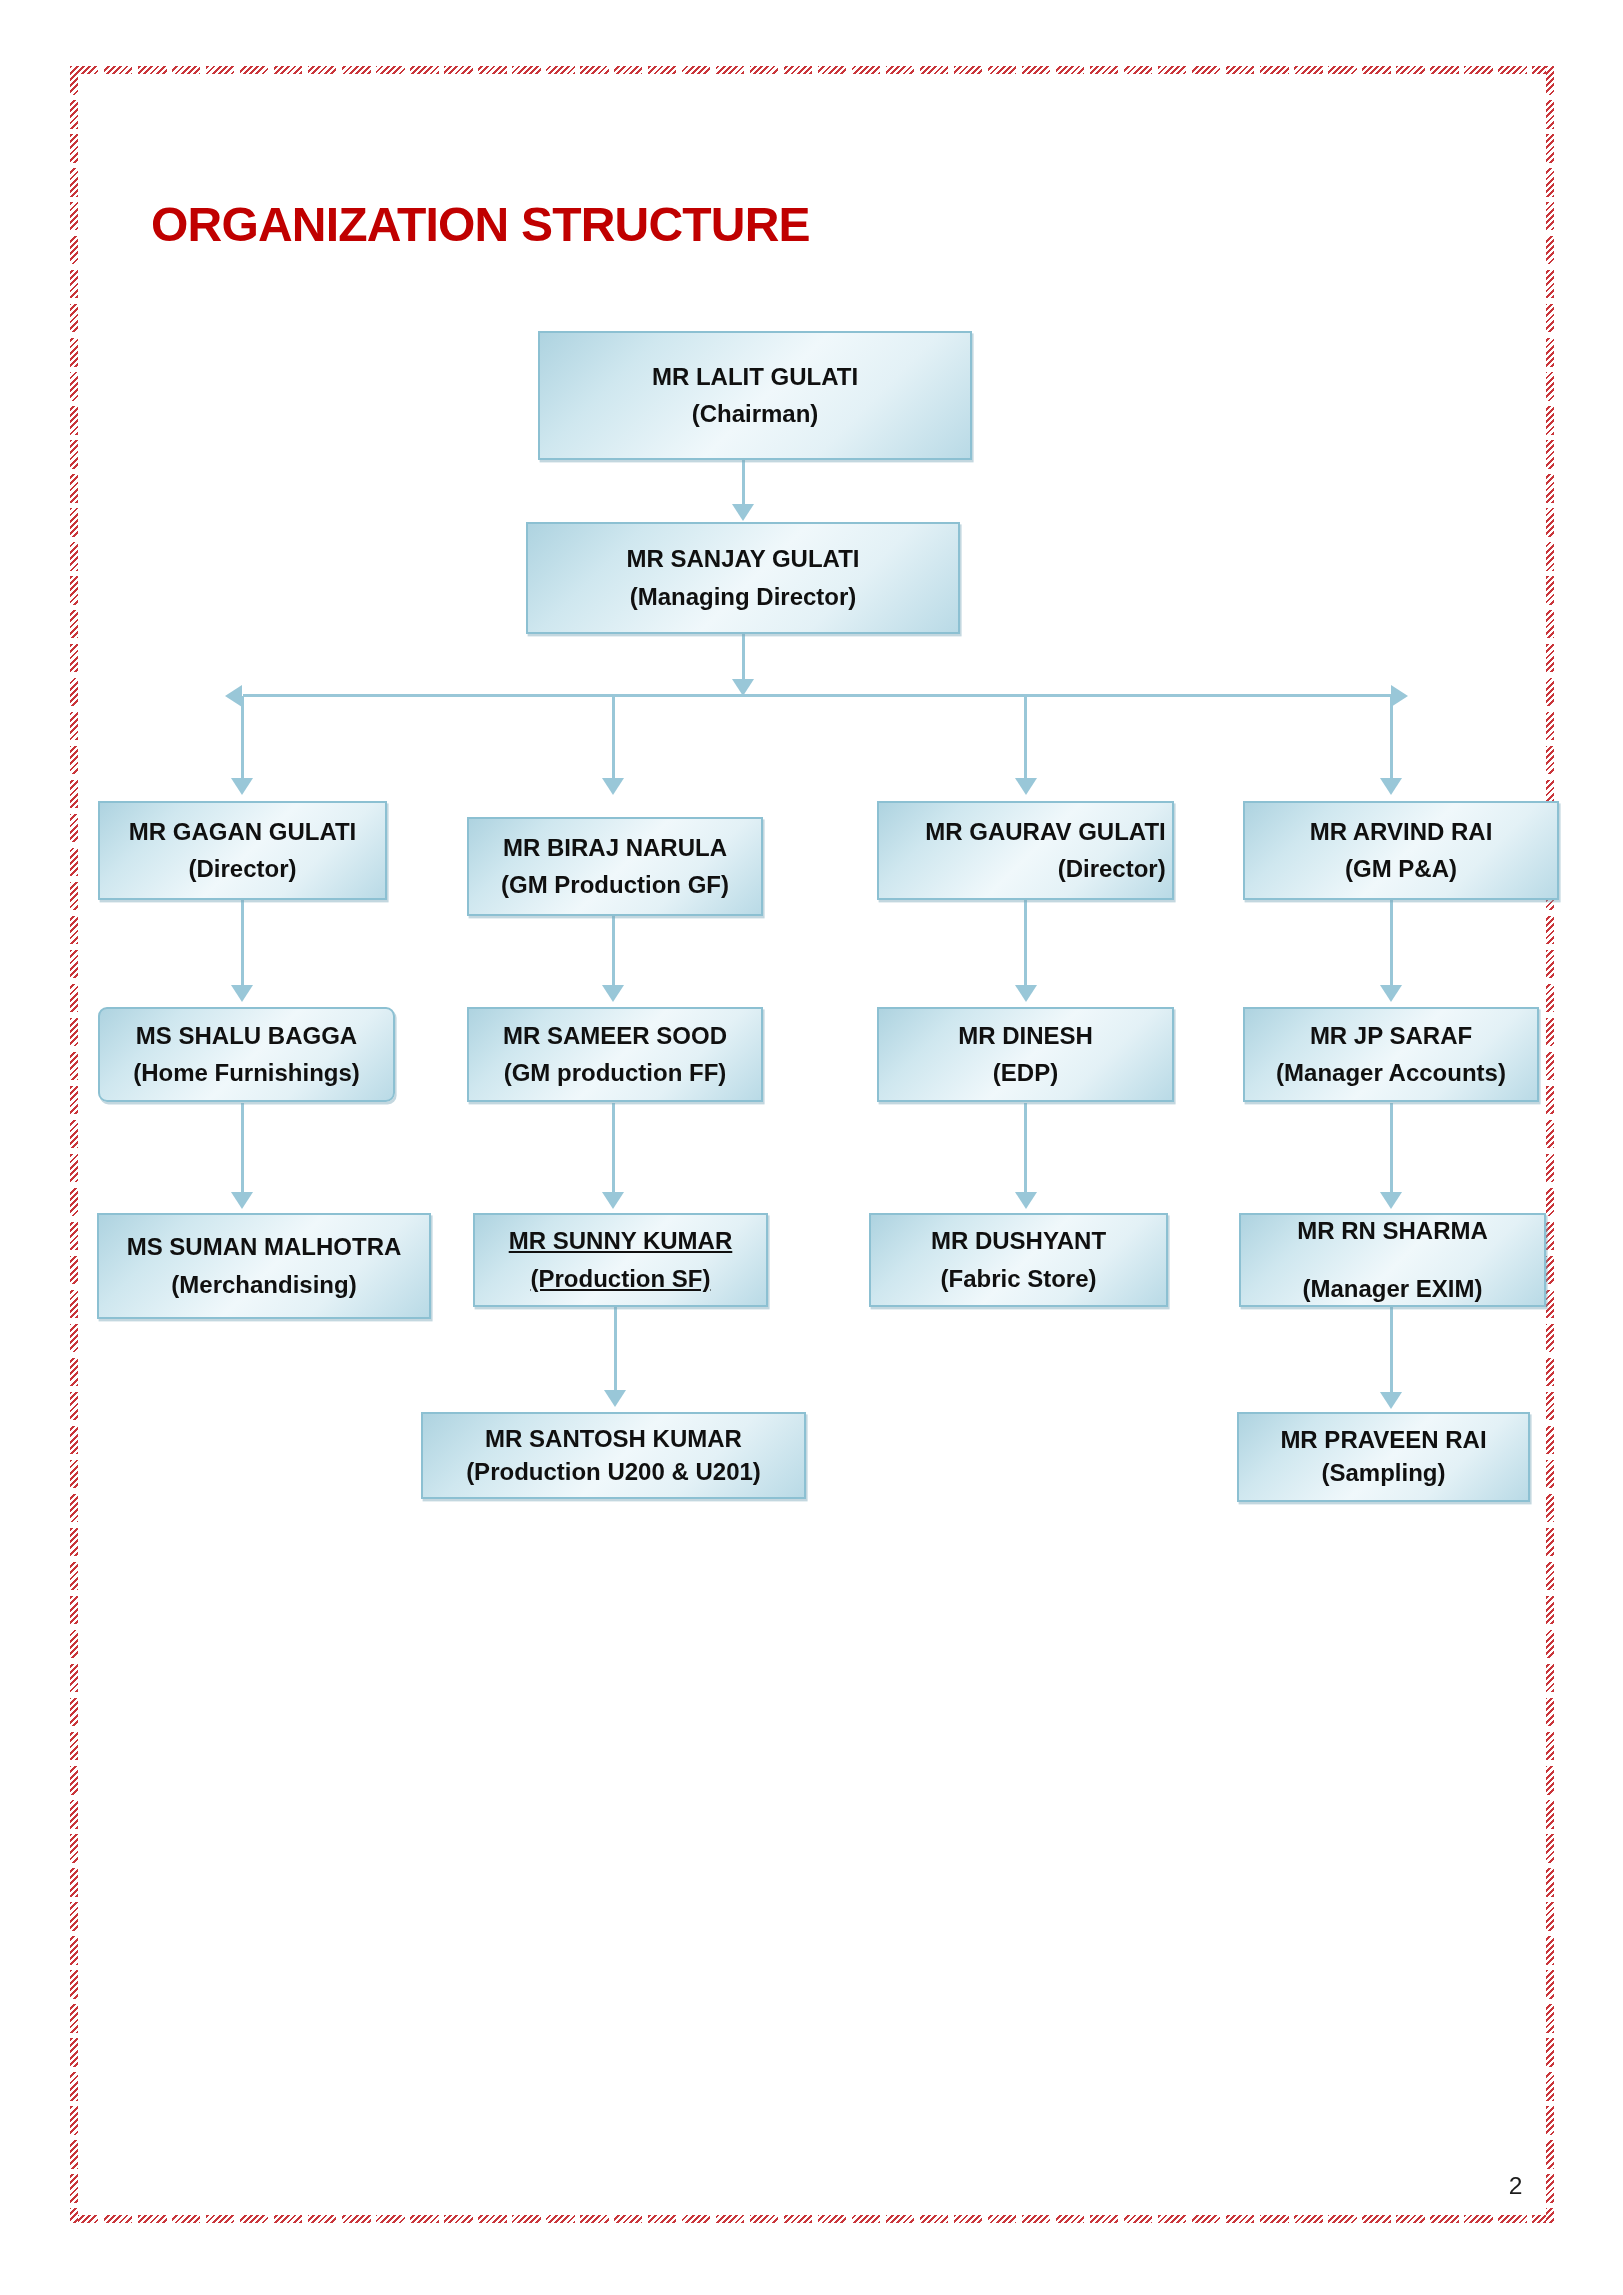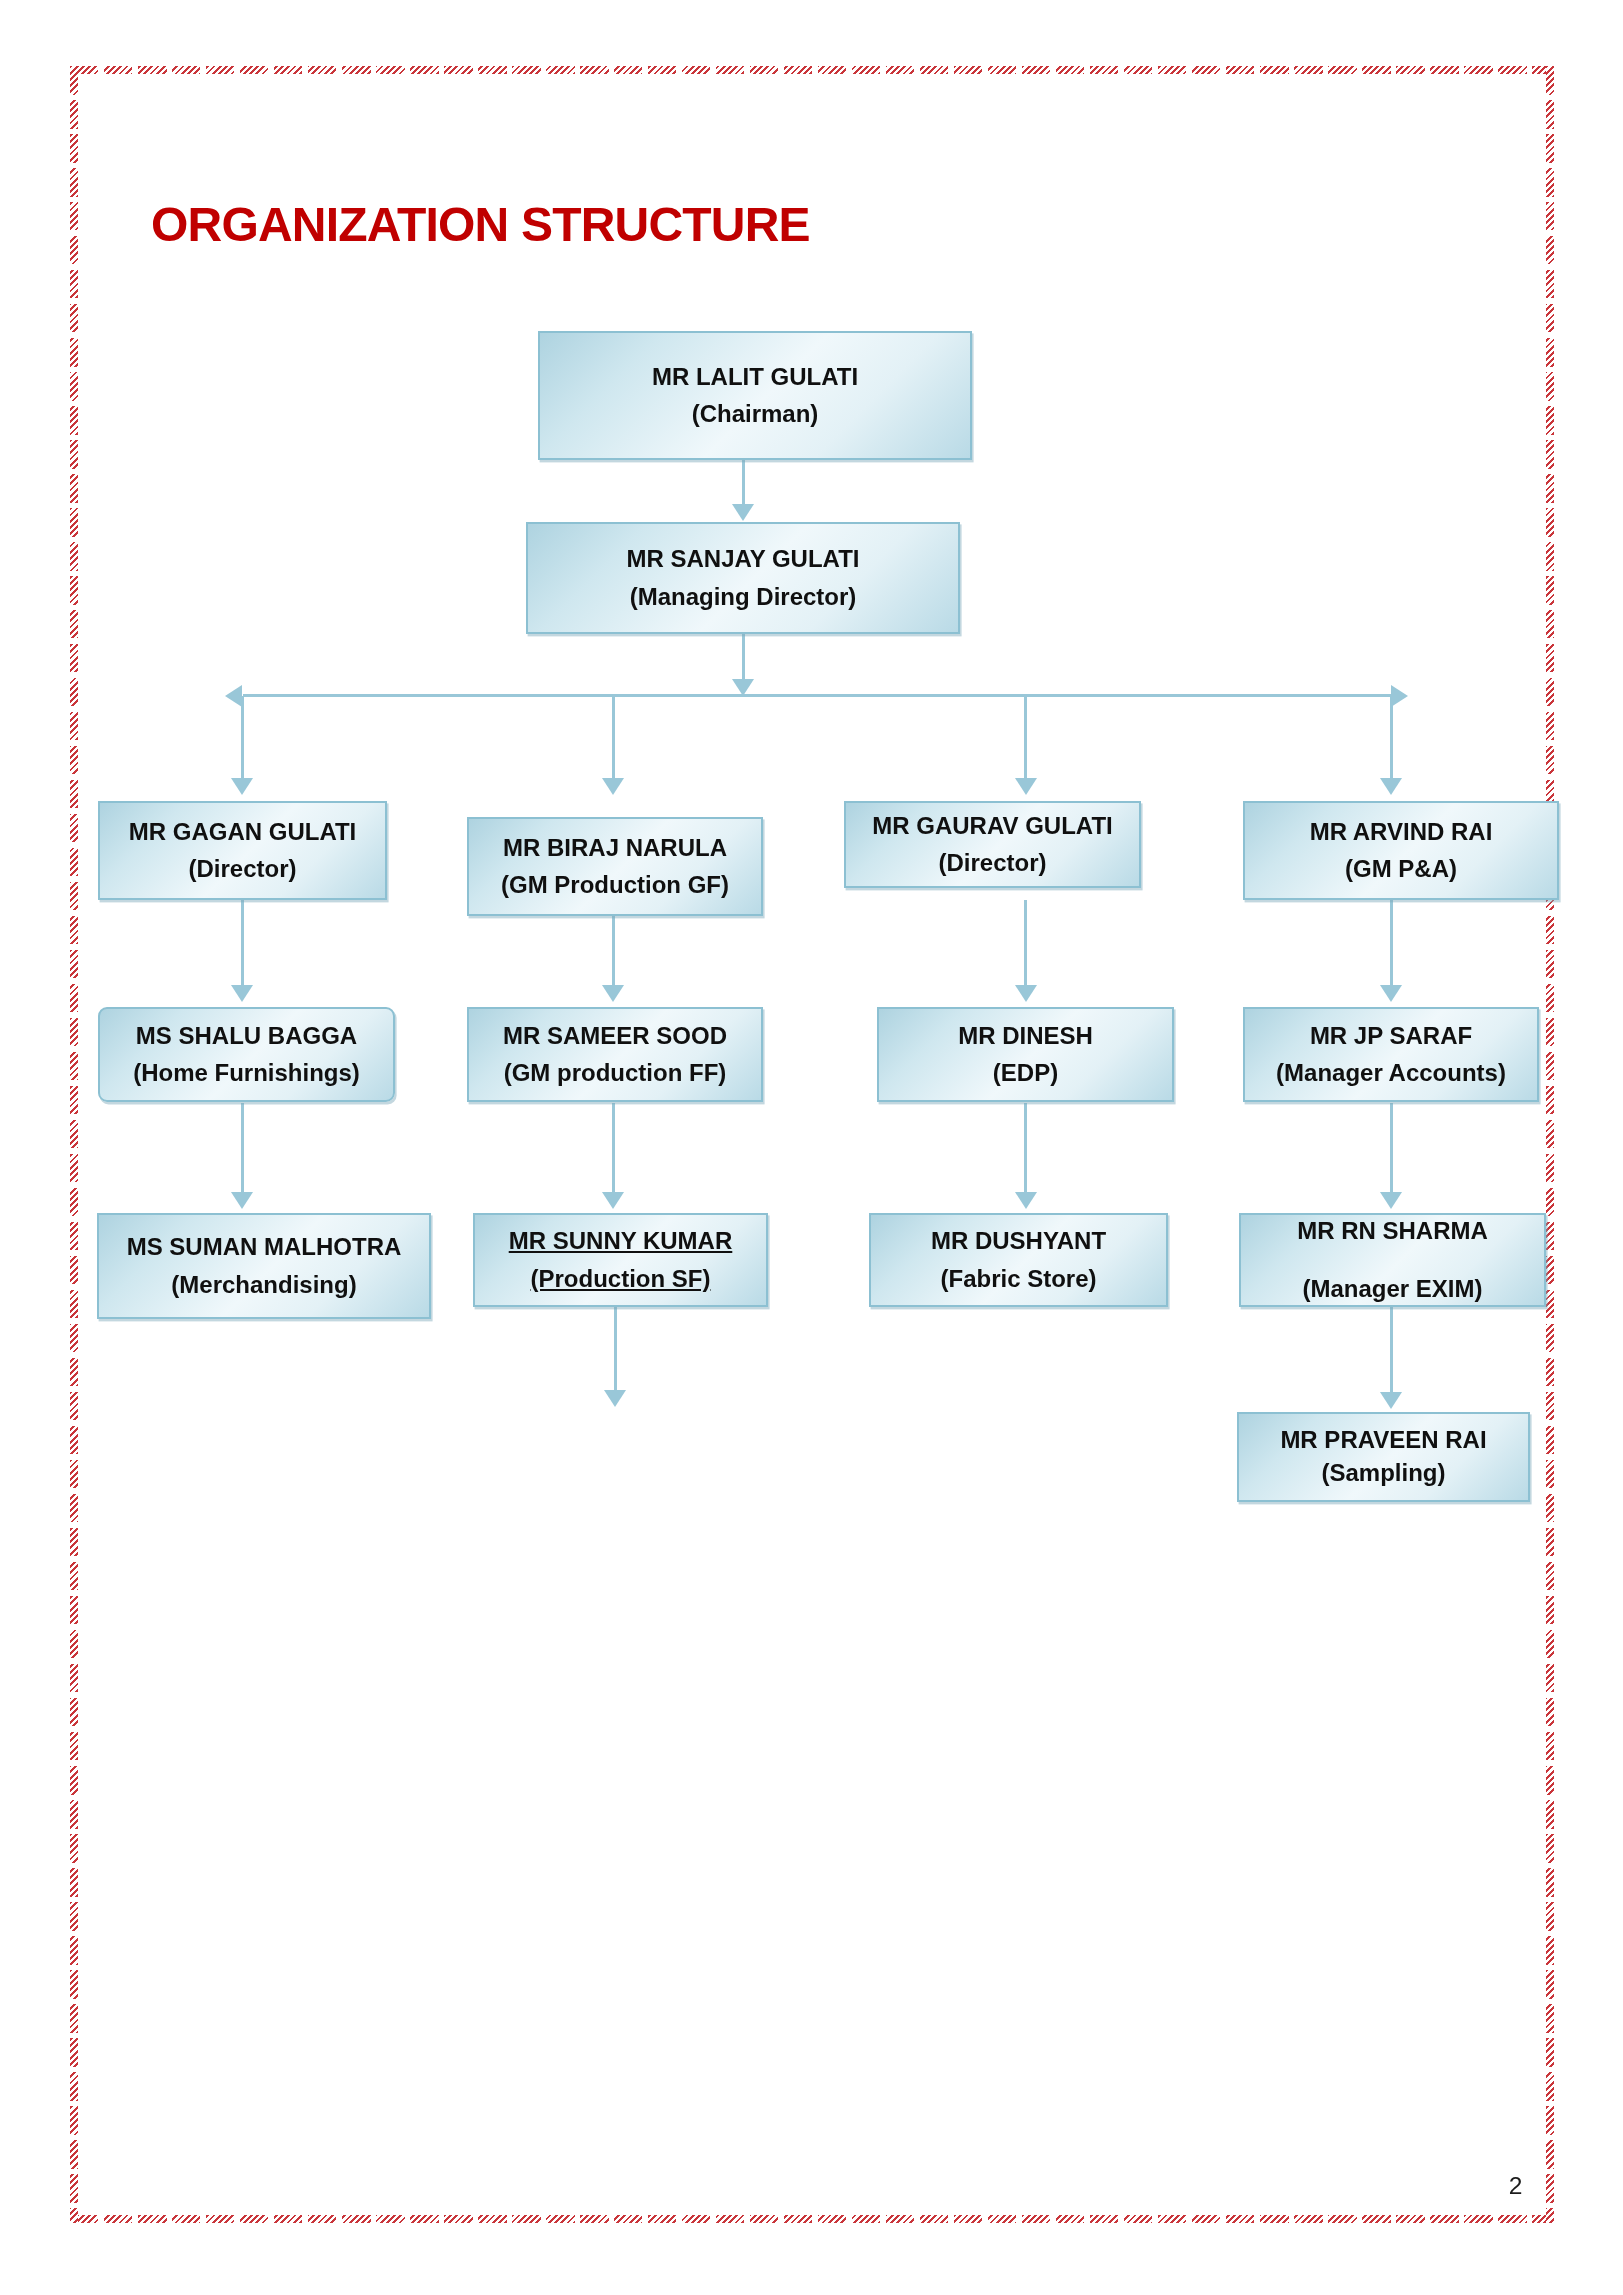--- a/index.html
+++ b/index.html
@@ -39,21 +39,21 @@
     font-weight:bold;color:var(--text-color,#101010);font-size:24px;line-height:1.1;
     border:2.4px solid var(--box-border,#8cc0d2);
     background:linear-gradient(135deg,#aed3e0 0%,#cfe7ef 22%,#f0f8fb 52%,#e3f1f6 72%,#b9dae6 100%);
     box-shadow:1.6px 2.4px 0 0 rgba(122,166,184,0.45);
     box-sizing:border-box;padding:3.2px 6.3px;
   }
   .n-chairman{left:526px;top:331px;width:434px;height:129px;margin-left:12px;}
   .n-md      {left:526px;top:522px;width:434px;height:112px;}
   .n-gagan   {left:98px;top:801px;width:289px;height:99px;}
   .n-biraj   {left:467px;top:801px;width:296px;height:99px;margin-top:16px;}
-  .n-gaurav  {left:844px;top:801px;width:297px;height:87px;}
+  .n-gaurav  {left:877px;top:801px;width:297px;height:99px;align-items:flex-end;}
   .n-arvind  {left:1243px;top:801px;width:316px;height:99px;}
   .n-shalu   {left:98px;top:1007px;width:297px;height:95px;border-radius:9px;}
   .n-sameer  {left:467px;top:1007px;width:296px;height:95px;}
   .n-dinesh  {left:877px;top:1007px;width:297px;height:95px;}
   .n-jp      {left:1243px;top:1007px;width:296px;height:95px;}
   .n-suman   {left:97px;top:1213px;width:334px;height:106px;}
   .n-sunny   {left:473px;top:1213px;width:295px;height:94px;text-decoration:underline;}
   .n-dushyant{left:869px;top:1213px;width:299px;height:94px;}
   .n-rn      {left:1239px;top:1213px;width:307px;height:94px;gap:32px;}
   .n-santosh {left:421px;top:1412px;width:385px;height:87px;gap:6.3px;}
@@ -174,20 +174,24 @@
     <span>(Production SF)</span>
   </div>
   <div class="node n-dushyant">
     <span>MR DUSHYANT</span>
     <span>(Fabric Store)</span>
   </div>
   <div class="node n-rn">
     <span>MR RN SHARMA</span>
     <span>(Manager EXIM)</span>
   </div>
+  <div class="node n-santosh">
+    <span>MR SANTOSH KUMAR</span>
+    <span>(Production U200 &amp; U201)</span>
+  </div>
   <div class="node n-praveen">
     <span>MR PRAVEEN RAI</span>
     <span>(Sampling)</span>
   </div>
 
   <div class="pagenum">2</div>
 
 </div>
 
 

